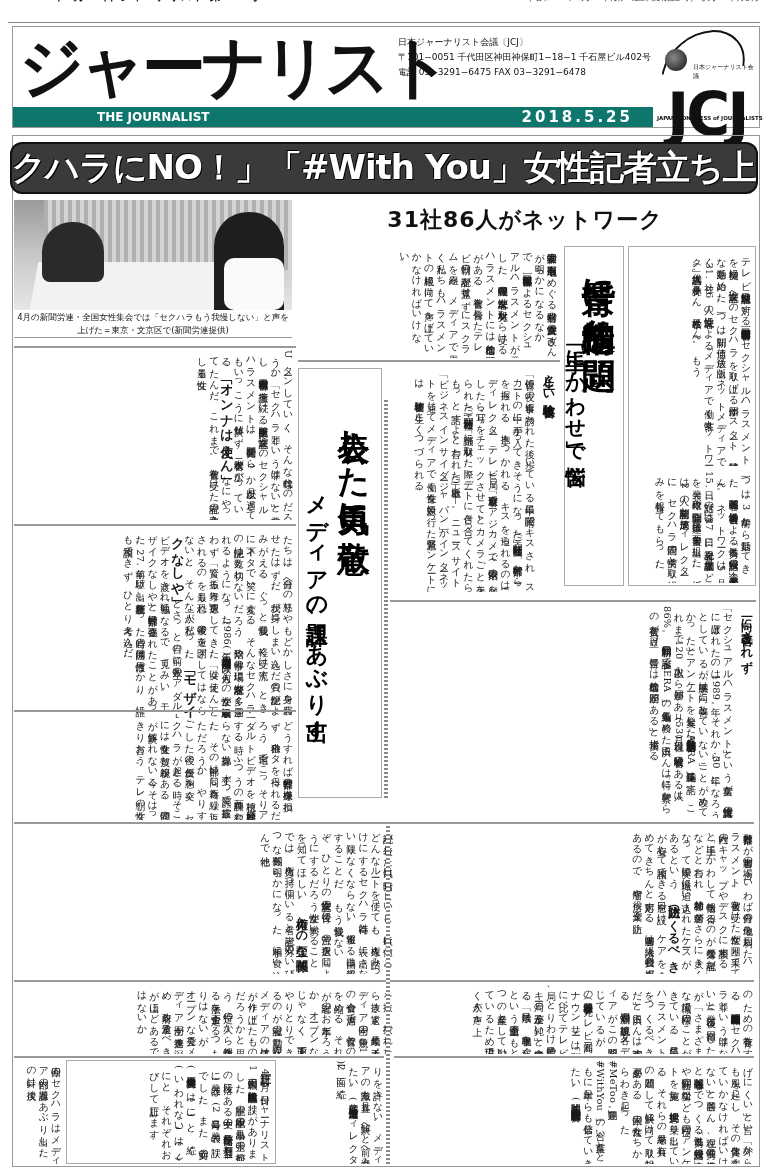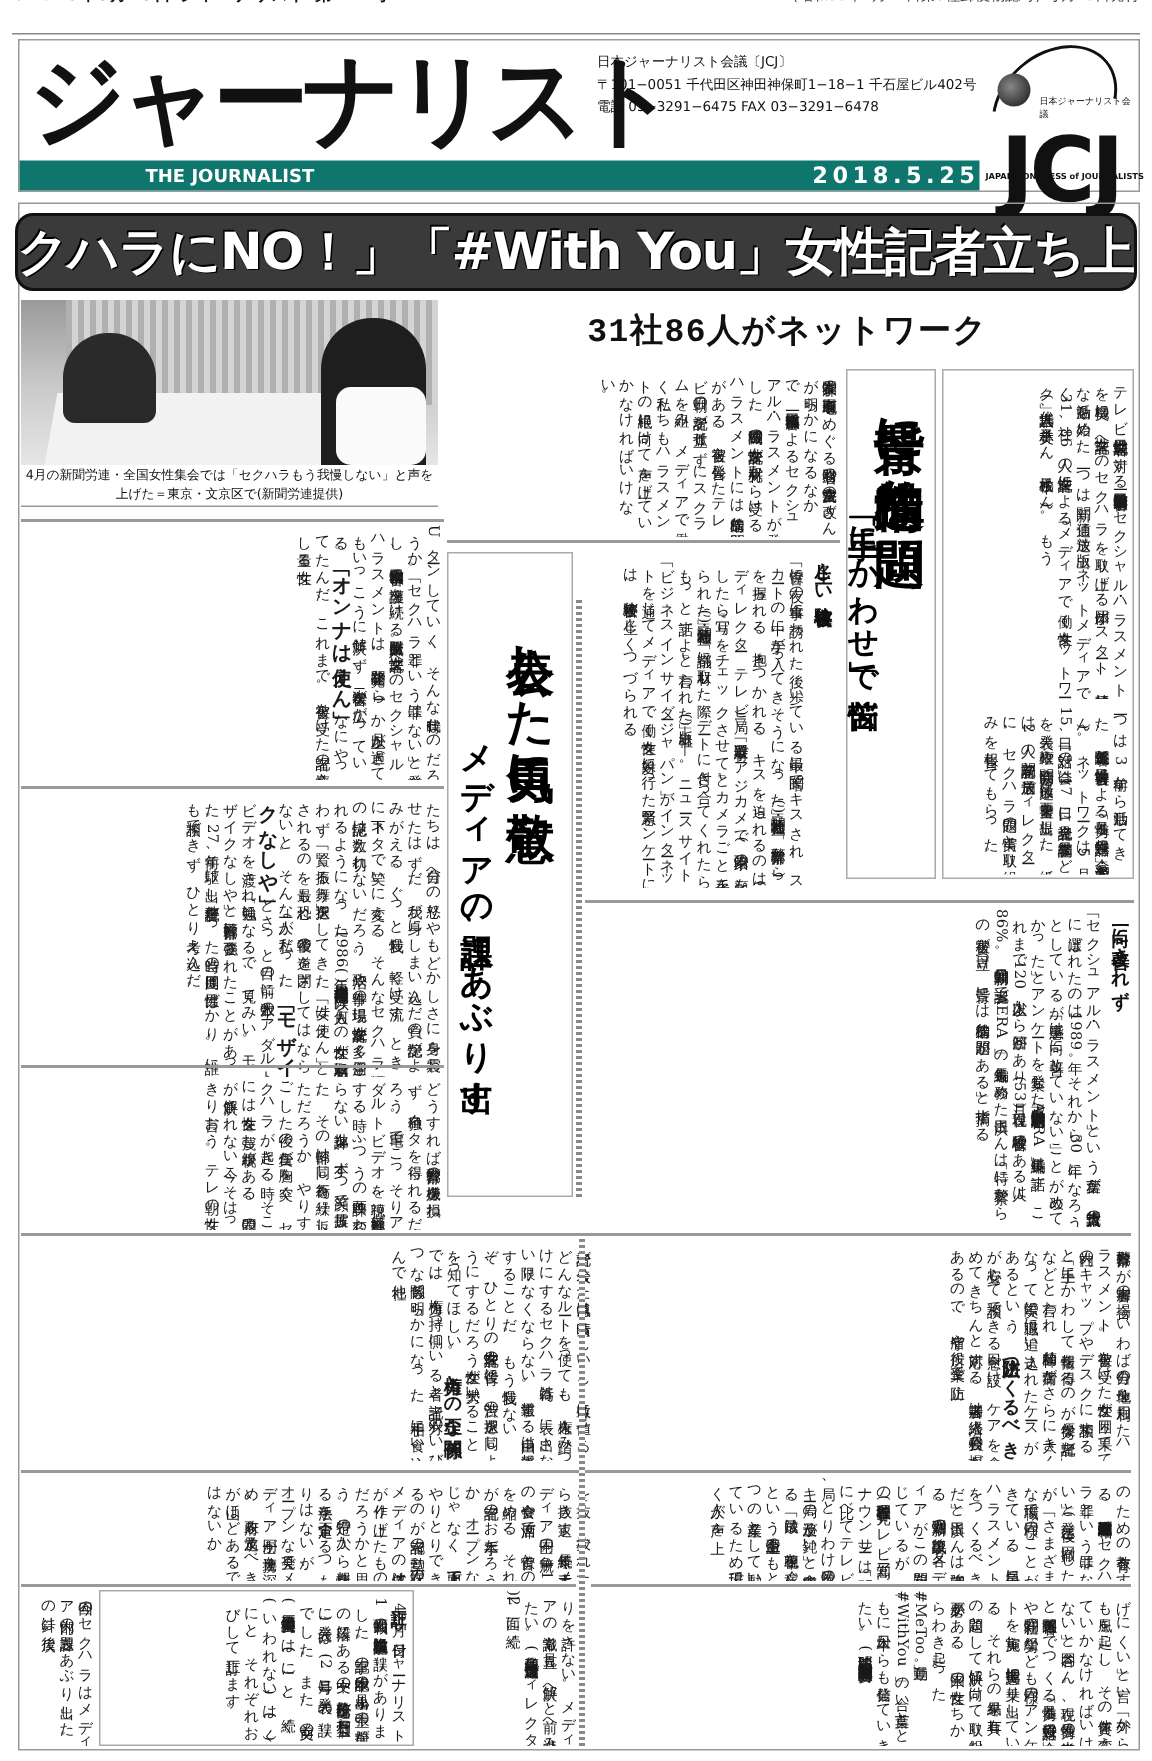--- a/index.html
+++ b/index.html
@@ -7,39 +7,39 @@
   body { font-family: "DejaVu Sans", "Liberation Sans", sans-serif; color: #111; position: relative; }
 
   .topline { position: absolute; left: 8px; top: 4px; width: 752px; height: 16px; font-size: 11px; border-bottom: 1px solid #888; display: flex; justify-content: space-between; align-items: flex-end; padding-bottom: 18px; }
   .topline .left { font-weight: bold; letter-spacing: 1px; }
   .topline .right { font-size: 10px; color: #444; }
 
   .masthead { position: absolute; left: 12px; top: 26px; width: 748px; height: 102px; border: 1px solid #999; padding-left: 11px; }
   .logo-title { position: absolute; left: 6px; top: 4px; font-family: "DejaVu Serif", serif; font-size: 64px; font-weight: bold; letter-spacing: -4px; line-height: 72px; transform: scaleY(1.05); }
   .eng-bar { position: absolute; left: 0; top: 80px; width: 640px; height: 20px; background: #0f766e; color: #fff; font-size: 12px; font-weight: bold; display: flex; align-items: center; }
   .eng-bar .eng { margin-left: 84px; }
-  .eng-bar .date { margin-left: auto; font-size: 15px; letter-spacing: 3px; }
+  .eng-bar .date { margin-left: auto; margin-right: 20px; font-size: 15px; letter-spacing: 3px; }
   .org-info { position: absolute; left: 385px; top: 8px; font-size: 9px; line-height: 15px; }
   .jcj-logo { position: absolute; left: 640px; top: 2px; width: 106px; height: 96px; }
   .jcj-logo .letters { position: absolute; left: 14px; top: 34px; font-size: 60px; font-weight: 900; letter-spacing: -3px; font-family: "DejaVu Sans", sans-serif; margin-top: 16px; }
   .jcj-logo .globe { position: absolute; left: 12px; top: 20px; width: 22px; height: 22px; border-radius: 50%; background: radial-gradient(circle at 40% 40%, #888, #111); }
   .jcj-logo .orbit { position: absolute; left: 4px; top: 6px; width: 92px; height: 70px; border: 2px solid #111; border-radius: 50%; transform: rotate(-40deg); border-left-color: transparent; border-bottom-color: transparent; }
   .jcj-logo .small { position: absolute; left: 40px; top: 34px; font-size: 6px; }
   .jcj-logo .congress { position: absolute; left: 4px; top: 86px; font-size: 5.5px; font-weight: bold; white-space: nowrap; }
 
   .main-frame { position: absolute; left: 12px; top: 135px; width: 748px; height: 1032px; border: 1px solid #999; }
   .banner { position: absolute; left: 10px; top: 142px; width: 748px; height: 52px; background: #3a3a3a; border-radius: 12px; border: 2px solid #111; color: #fff; font-size: 34px; font-weight: bold; display: flex; align-items: center; justify-content: center; letter-spacing: -1px; text-shadow: 1px 1px 0 #000, -1px -1px 0 #000; white-space: nowrap; overflow: hidden; }
   .photo { position: absolute; left: 14px; top: 200px; width: 278px; height: 110px; background: linear-gradient(180deg, #9a9a9a 0%, #c8c8c8 50%, #e6e6e6 100%); overflow: hidden; }
   .photo .curtain { position: absolute; left: 30px; top: 0; width: 250px; height: 70px; background: repeating-linear-gradient(90deg, #b0b0b0 0 4px, #d4d4d4 4px 8px); }
   .photo .table { position: absolute; left: 20px; top: 62px; width: 240px; height: 48px; background: #f2f2f2; transform: skewX(-10deg); }
   .photo .p1 { position: absolute; left: 28px; top: 22px; width: 62px; height: 60px; background: #2a2a2a; border-radius: 30px 30px 8px 8px; }
   .photo .p2 { position: absolute; left: 200px; top: 12px; width: 70px; height: 100px; background: #1e1e1e; border-radius: 34px 34px 0 0; }
   .photo .p3 { position: absolute; left: 210px; top: 58px; width: 60px; height: 52px; background: #fafafa; border-radius: 10px; }
   .caption { position: absolute; left: 14px; top: 310px; width: 278px; height: 28px; font-size: 8.5px; line-height: 13px; text-align: center; background: #fff; border-bottom: 1px solid #999; padding-top: 1px; }
-  .subhead-network { position: absolute; left: 300px; top: 200px; width: 450px; height: 40px; font-size: 22px; font-weight: bold; display: flex; align-items: center; justify-content: center; letter-spacing: 1px; font-family: Liberation Mono, monospace; }
+  .subhead-network { position: absolute; left: 300px; top: 200px; width: 450px; height: 40px; font-size: 22px; font-weight: bold; display: flex; align-items: center; justify-content: center; letter-spacing: 1px; }
 
   .vcol { position: absolute; writing-mode: vertical-rl; font-size: 9.8px; line-height: 12.3px; letter-spacing: 0.2px; overflow: hidden; color: #1a1a1a; font-family: "DejaVu Serif", serif; }
   .vhead { position: absolute; writing-mode: vertical-rl; font-weight: bold; font-family: "DejaVu Serif", serif; color: #000; }
   .vsub { position: absolute; writing-mode: vertical-rl; font-weight: bold; font-size: 12px; font-family: "DejaVu Sans", sans-serif; }
   .box { position: absolute; border: 1px solid #aaa; background: #fff; }
   .hline { position: absolute; height: 2px; background: #999; }
   .dotline { position: absolute; width: 4px; background: repeating-linear-gradient(180deg, #888 0 2px, #fff 2px 4px); }
   .correction-box { position: absolute; border: 1px solid #aaa; }
 </style>
 </head>

